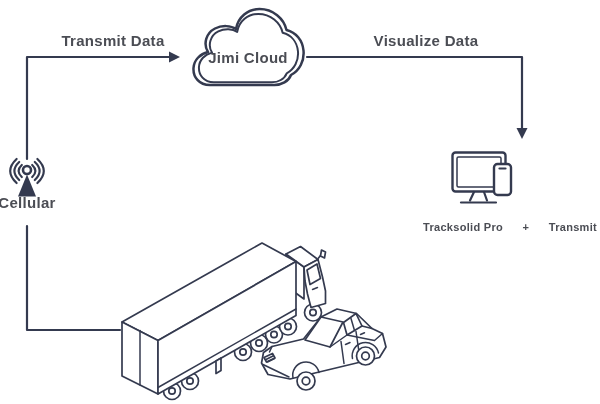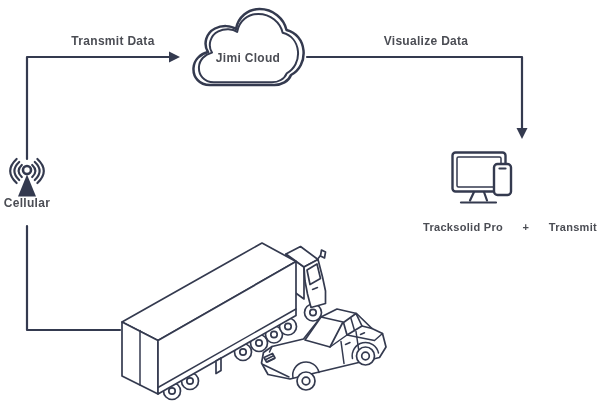--- a/index.html
+++ b/index.html
@@ -1,20 +1,20 @@
 <!DOCTYPE html>
 <html><head>
 <meta charset="utf-8">
 <style>
   html,body{margin:0;padding:0;background:#fff;}
   .stage{position:relative;width:600px;height:404px;background:#fff;overflow:hidden;
          font-family:"Liberation Sans","DejaVu Sans",sans-serif;
          --line:#343A4F; --text:#4B4D54;}
   .stage svg{position:absolute;left:0;top:0;}
-  .lbl{position:absolute;font-size:12px;font-weight:600;letter-spacing:.3px;
+  .lbl{position:absolute;font-size:15px;font-weight:600;letter-spacing:.3px;
        color:var(--text);text-align:center;line-height:14px;white-space:nowrap;}
   .stroke{fill:none;stroke:var(--line);stroke-width:2.2;stroke-linecap:round;stroke-linejoin:round;}
   .fillw{fill:#fff;stroke:var(--line);stroke-linejoin:round;stroke-linecap:round;}
   .solid{fill:var(--line);stroke:none;}
   .art{fill:#fff;stroke:var(--line);stroke-width:1.7;stroke-linejoin:round;stroke-linecap:round;}
   .artline{fill:none;stroke:var(--line);stroke-width:1.5;stroke-linejoin:round;stroke-linecap:round;}
   .devrow{position:absolute;left:423px;top:221px;width:174px;display:flex;
           justify-content:space-between;align-items:flex-end;}
   .devrow span{font-size:11px;font-weight:600;letter-spacing:.3px;color:var(--text);white-space:nowrap;}
 </style>

